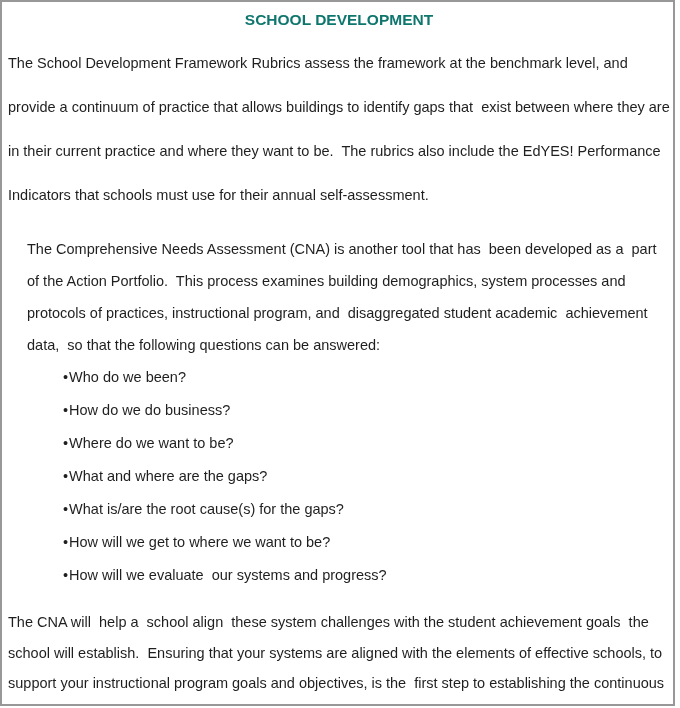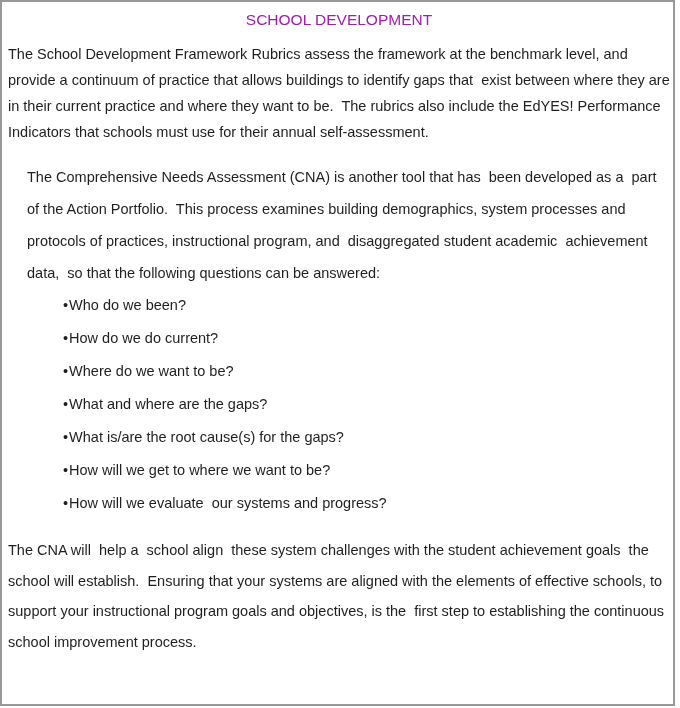--- a/index.html
+++ b/index.html
@@ -20,28 +20,28 @@
     height: 706px;
     border: 2px solid #989898;
     background: #ffffff;
     padding: 6px 3px 0 6px;
     overflow: hidden;
   }
   .doc-title {
     margin: 2px 0 11px 0;
     text-align: center;
     font-size: 15.5px;
-    font-weight: normal;
+    font-weight: bold;
     line-height: 20px;
-    color: #a21caf;
+    color: #0f766e;
   }
   p.para {
     margin: 0;
     font-size: 14.5px;
-    line-height: 26px;
+    line-height: 44px;
     white-space: pre-wrap;
     color: #1f1f1f;
   }
   p.para-intro {
     margin-bottom: 16px;
   }
   p.para-cna {
     margin-left: 19px;
     margin-bottom: 0;
     line-height: 32px;
@@ -69,21 +69,21 @@
 <div class="page">
 
   <h1 class="doc-title">SCHOOL DEVELOPMENT</h1>
 
   <p class="para para-intro">The School Development Framework Rubrics assess the framework at the benchmark level, and  provide a continuum of practice that allows buildings to identify gaps that  exist between where they are in their current practice and where they want to be.  The rubrics also include the EdYES! Performance Indicators that schools must use for their annual self-assessment.</p>
 
   <p class="para para-cna">The Comprehensive Needs Assessment (CNA) is another tool that has  been developed as a  part of the Action Portfolio.  This process examines building demographics, system processes and protocols of practices, instructional program, and  disaggregated student academic  achievement data,  so that the following questions can be answered:</p>
 
   <ul class="questions">
     <li><span class="bullet-glyph">•</span><span>Who do we been?</span></li>
-    <li><span class="bullet-glyph">•</span><span>How do we do current?</span></li>
+    <li><span class="bullet-glyph">•</span><span>How do we do business?</span></li>
     <li><span class="bullet-glyph">•</span><span>Where do we want to be?</span></li>
     <li><span class="bullet-glyph">•</span><span>What and where are the gaps?</span></li>
     <li><span class="bullet-glyph">•</span><span>What is/are the root cause(s) for the gaps?</span></li>
     <li><span class="bullet-glyph">•</span><span>How will we get to where we want to be?</span></li>
     <li><span class="bullet-glyph">•</span><span>How will we evaluate  our systems and progress?</span></li>
   </ul>
 
   <p class="para para-closing">The CNA will  help a  school align  these system challenges with the student achievement goals  the school will establish.  Ensuring that your systems are aligned with the elements of effective schools, to support your instructional program goals and objectives, is the  first step to establishing the continuous school improvement process.</p>
 
 </div>

